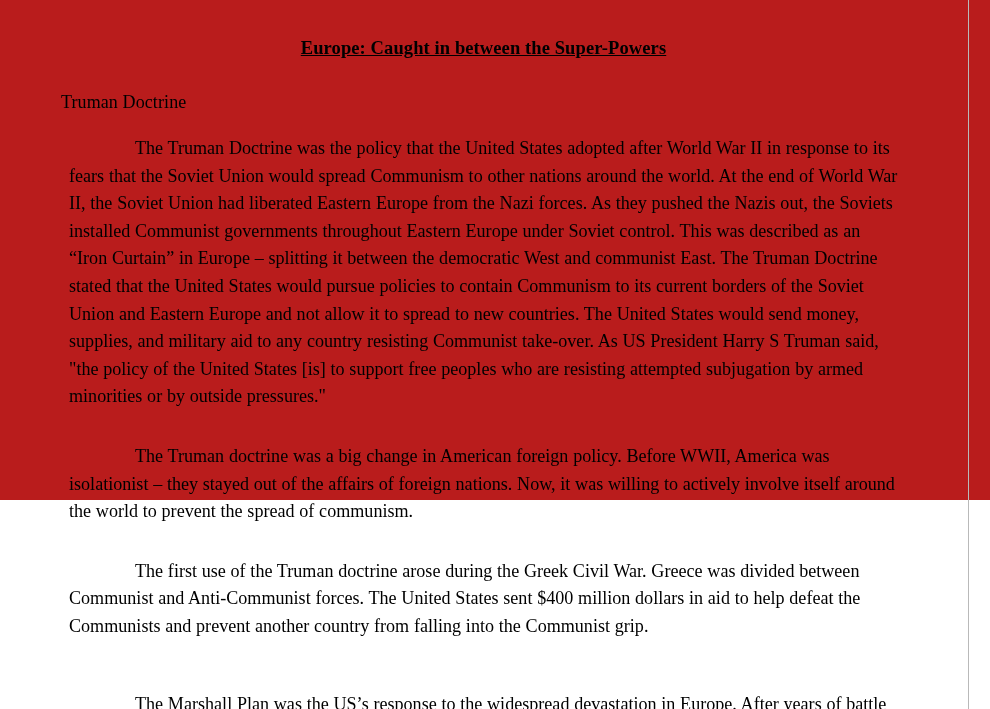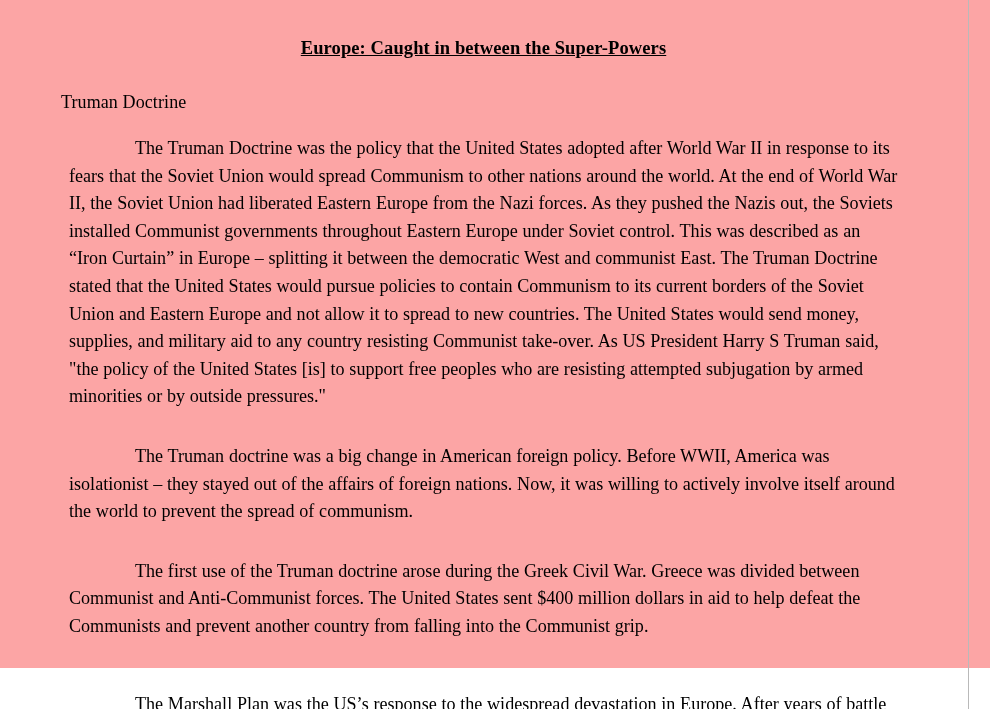--- a/index.html
+++ b/index.html
@@ -11,22 +11,22 @@
   body {
     width: 990px;
     height: 709px;
     overflow: hidden;
     font-family: "Liberation Serif", "DejaVu Serif", serif;
     color: #000000;
   }
   .page {
     position: relative;
     width: 990px;
-    height: 668px;
-    background: #fca5a5;
+    height: 500px;
+    background: #b91c1c;
     box-sizing: border-box;
   }
   
   .page-edge-right {
     position: absolute;
     top: 0;
     right: 21px;
     width: 1px;
     height: 709px;
     background: #b9b9b9;

